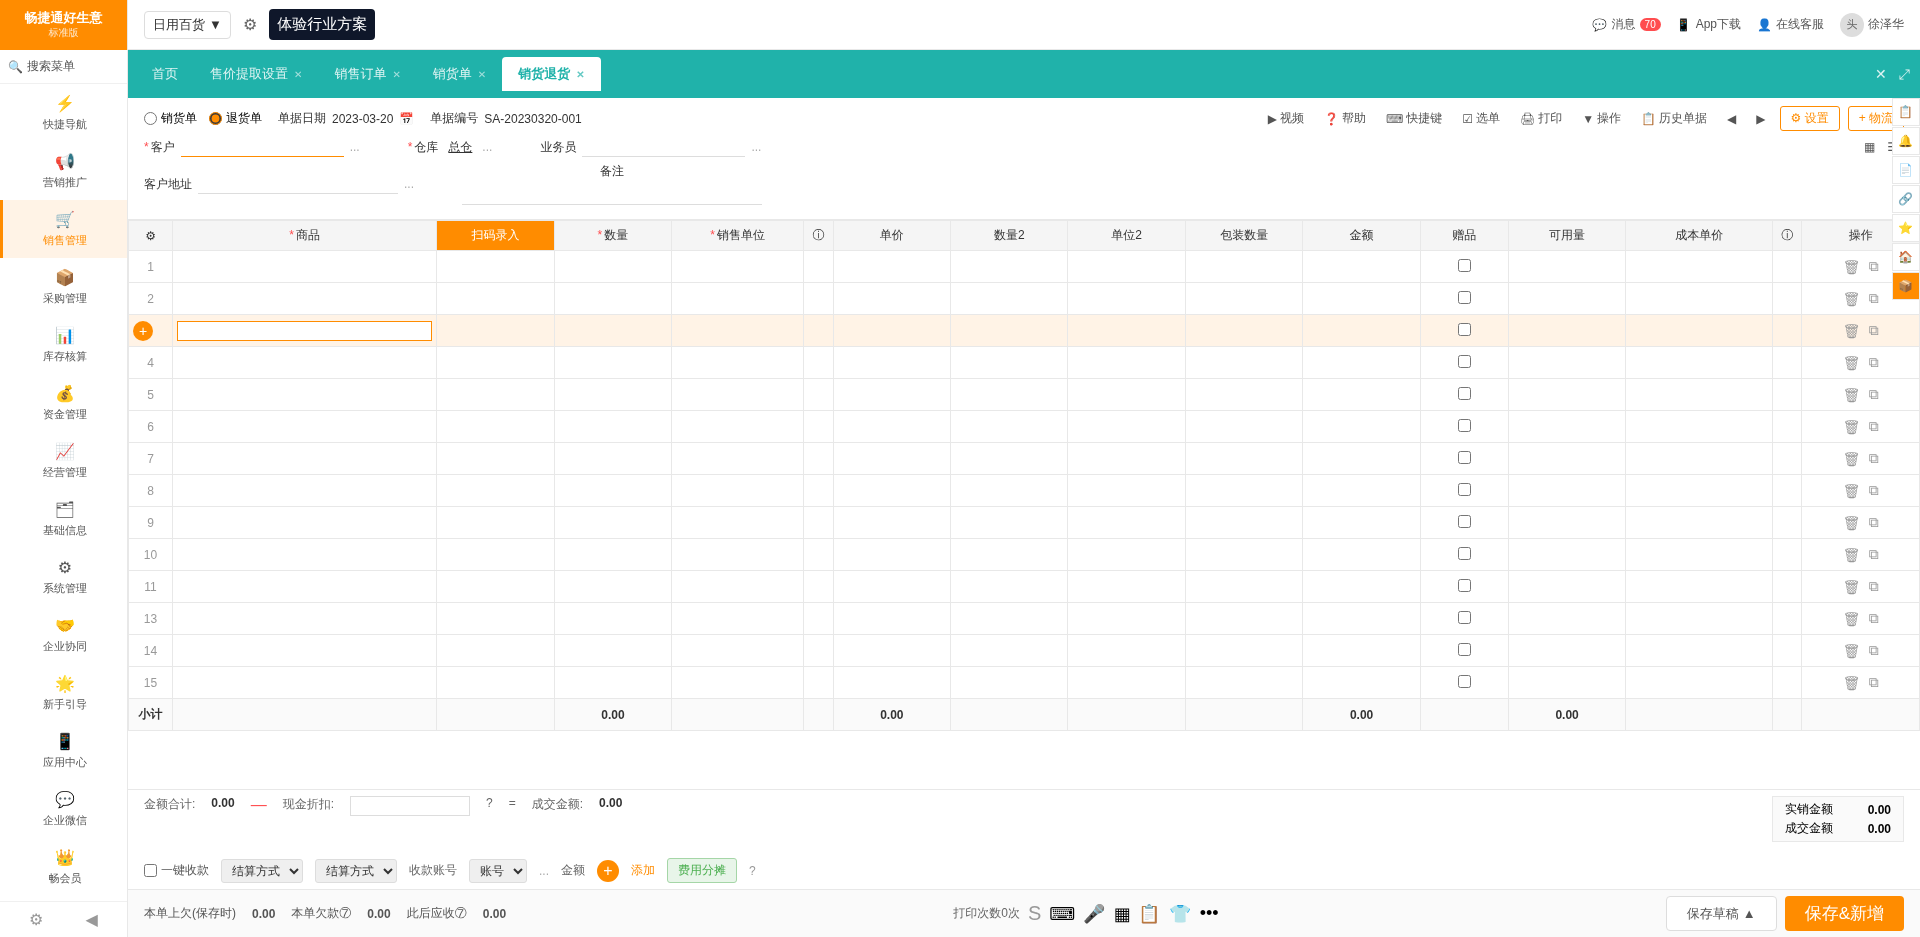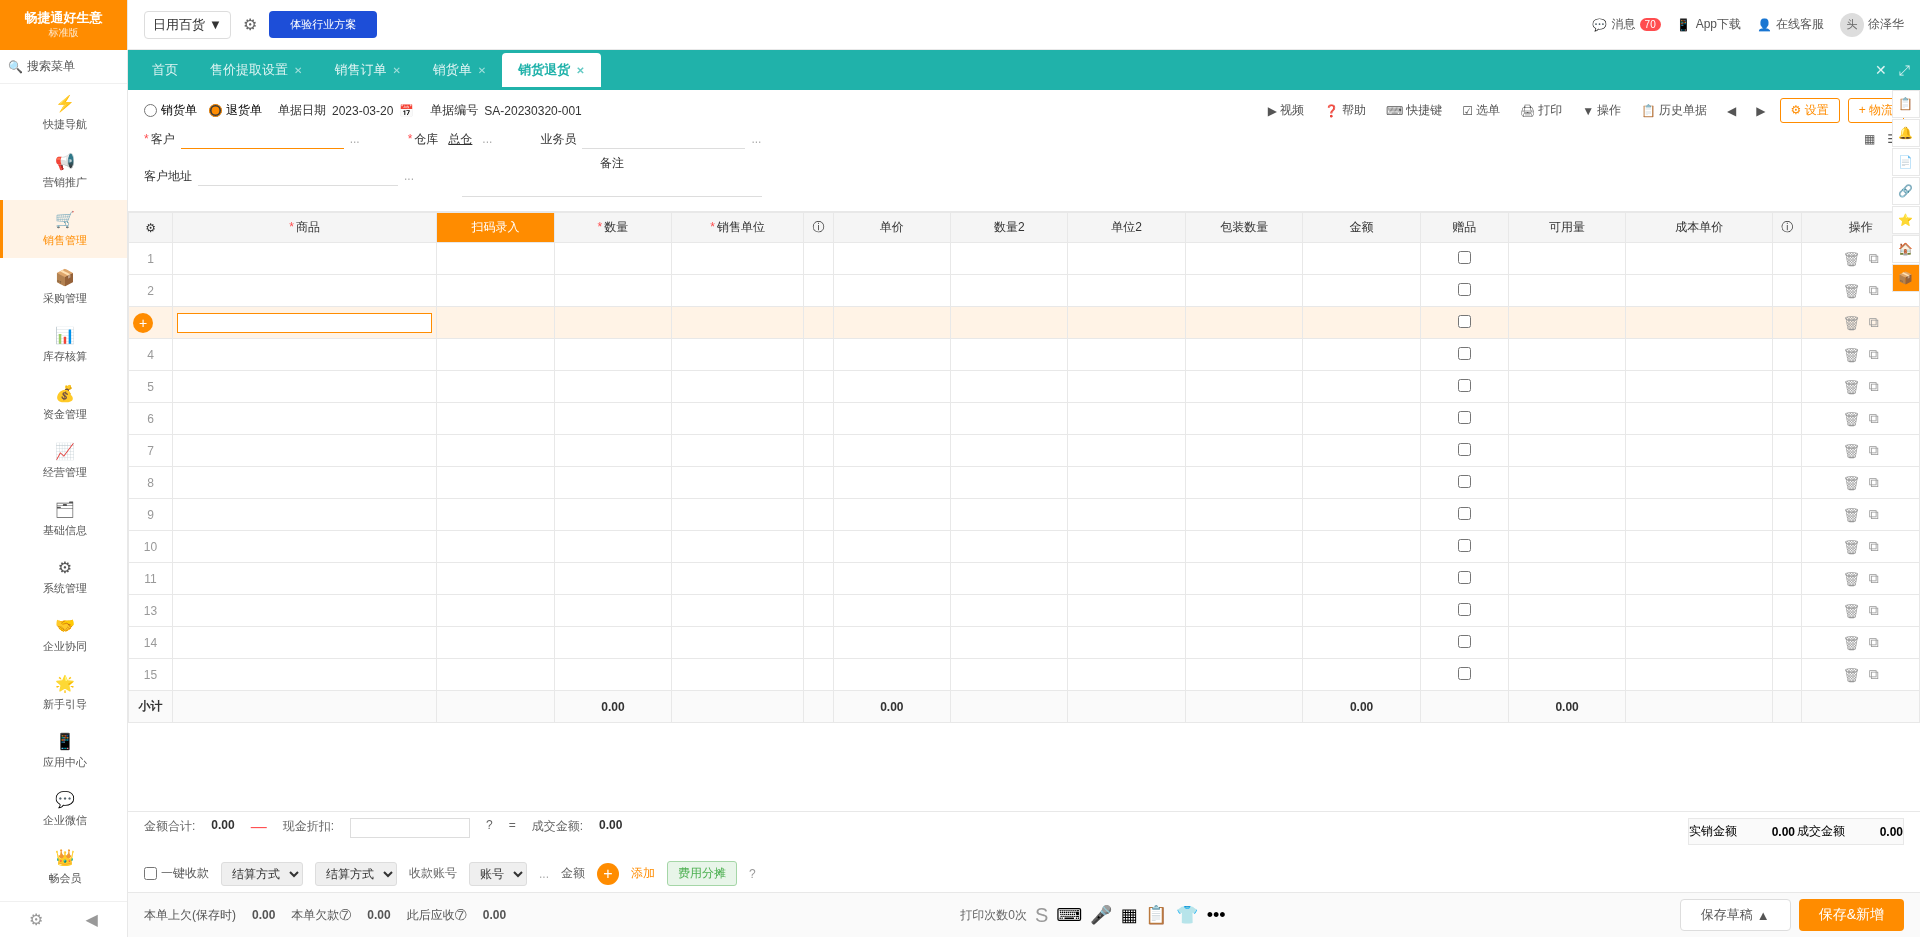--- a/index.html
+++ b/index.html
@@ -19,28 +19,28 @@
     .sidebar-bottom-icon { color: #999; cursor: pointer; font-size: 16px; }
 
     
     .main { flex: 1; display: flex; flex-direction: column; overflow: hidden; }
 
     
     .topbar { height: 50px; background: #fff; display: flex; align-items: center; padding: 0 16px; border-bottom: 1px solid #e8e8e8; justify-content: space-between; }
     .topbar-left { display: flex; align-items: center; gap: 8px; }
     .topbar-select { display: flex; align-items: center; gap: 4px; color: #333; font-size: 13px; border: 1px solid #ddd; padding: 4px 8px; border-radius: 4px; cursor: pointer; }
     .topbar-gear { color: #666; font-size: 16px; cursor: pointer; padding: 4px; }
-    .topbar-btn { background: #1d4ed8; color: white; border: none; padding: 6px 21px; border-radius: 4px; cursor: pointer; font-size: 11px; }
+    .topbar-btn { background: #0f172a; color: white; border: none; padding: 6px 8px; border-radius: 4px; cursor: pointer; font-size: 15px; }
     .topbar-right { display: flex; align-items: center; gap: 16px; }
     .topbar-right-item { display: flex; align-items: center; gap: 4px; color: #555; cursor: pointer; font-size: 12px; }
     .badge { background: #ff4d4f; color: white; border-radius: 10px; padding: 1px 5px; font-size: 10px; }
     .avatar { width: 24px; height: 24px; border-radius: 50%; background: #ddd; display: flex; align-items: center; justify-content: center; color: #666; font-size: 11px; }
 
     
-    .tabs { background: #20b2aa; display: flex; align-items: center; padding: 0 8px; height: 40px; }
+    .tabs { background: #20b2aa; display: flex; align-items: center; padding: 0 8px; height: 48px; }
     .tab { padding: 8px 16px; color: rgba(255,255,255,0.85); cursor: pointer; font-size: 13px; display: flex; align-items: center; gap: 6px; border-radius: 4px 4px 0 0; }
     .tab.active { background: white; color: #20b2aa; font-weight: bold; }
     .tab-close { font-size: 10px; opacity: 0.7; }
     .tabs-actions { margin-left: auto; display: flex; gap: 8px; }
     .tabs-action-btn { color: rgba(255,255,255,0.85); cursor: pointer; font-size: 14px; padding: 2px; }
 
     
     .form-area { background: #fff; padding: 8px 16px; border-bottom: 1px solid #e8e8e8; }
     .form-row { display: flex; align-items: center; gap: 16px; margin-bottom: 6px; }
     .radio-group { display: flex; align-items: center; gap: 12px; }
@@ -85,21 +85,21 @@
     .checkbox-label { display: flex; align-items: center; gap: 4px; color: #555; cursor: pointer; }
     .bottom-select { border: 1px solid #ddd; padding: 3px 6px; border-radius: 3px; font-size: 12px; color: #333; cursor: pointer; }
     .split-btn { background: #e8f5e9; color: #4caf50; border: 1px solid #a5d6a7; padding: 3px 10px; border-radius: 3px; cursor: pointer; font-size: 12px; }
 
     
     .footer { background: #fafafa; border-top: 1px solid #e8e8e8; padding: 6px 16px; display: flex; align-items: center; justify-content: space-between; }
     .footer-left { display: flex; align-items: center; gap: 16px; font-size: 12px; color: #555; }
     .footer-center { display: flex; align-items: center; gap: 8px; }
     .footer-right { display: flex; gap: 8px; }
     .save-draft-btn { background: #fff; border: 1px solid #ddd; color: #555; padding: 6px 20px; border-radius: 4px; cursor: pointer; font-size: 13px; display: flex; align-items: center; gap: 4px; }
-    .save-new-btn { background: #ff8c00; color: white; border: none; padding: 6px 20px; border-radius: 4px; cursor: pointer; font-size: 14px; }
+    .save-new-btn { background: #ff8c00; color: white; border: none; padding: 6px 20px; border-radius: 4px; cursor: pointer; font-size: 17px; }
 
     .print-count { color: #666; font-size: 12px; }
 
     
     .plus-circle { background: #ff8c00; color: white; width: 20px; height: 20px; border-radius: 50%; display: flex; align-items: center; justify-content: center; font-size: 14px; cursor: pointer; }
 
     .content-wrapper { flex: 1; display: flex; flex-direction: column; overflow: hidden; position: relative; }
   </style>
 </head>
 <body>
@@ -709,21 +709,21 @@
       <div class="bottom-row1">
         <span class="bottom-label">金额合计:</span>
         <span class="bottom-value">0.00</span>
         <span class="bottom-minus">—</span>
         <span class="bottom-label">现金折扣:</span>
         <input type="text" style="border: 1px solid rgb(221, 221, 221); padding: 2px 6px; width: 120px; font-size: 12px;">
         <span class="bottom-label">?</span>
         <span class="bottom-equals">=</span>
         <span class="bottom-label">成交金额:</span>
         <span class="bottom-value">0.00</span>
-        <div style="margin-left:auto; display:flex; flex-direction:row; gap:2px; border:1px solid #e8e8e8; padding:4px 0; background:#fafafa;">
+        <div style="margin-left:auto; display:flex; flex-direction:column; gap:2px; border:1px solid #e8e8e8; padding:4px 12px; background:#fafafa;">
           <div style="display:flex; gap:8px; align-items:center;">
             <span>实销金额</span>
             <span style="font-weight:bold; min-width:50px; text-align:right;">0.00</span>
           </div>
           <div style="display:flex; gap:8px; align-items:center;">
             <span>成交金额</span>
             <span style="font-weight:bold; min-width:50px; text-align:right;">0.00</span>
           </div>
         </div>
       </div>

